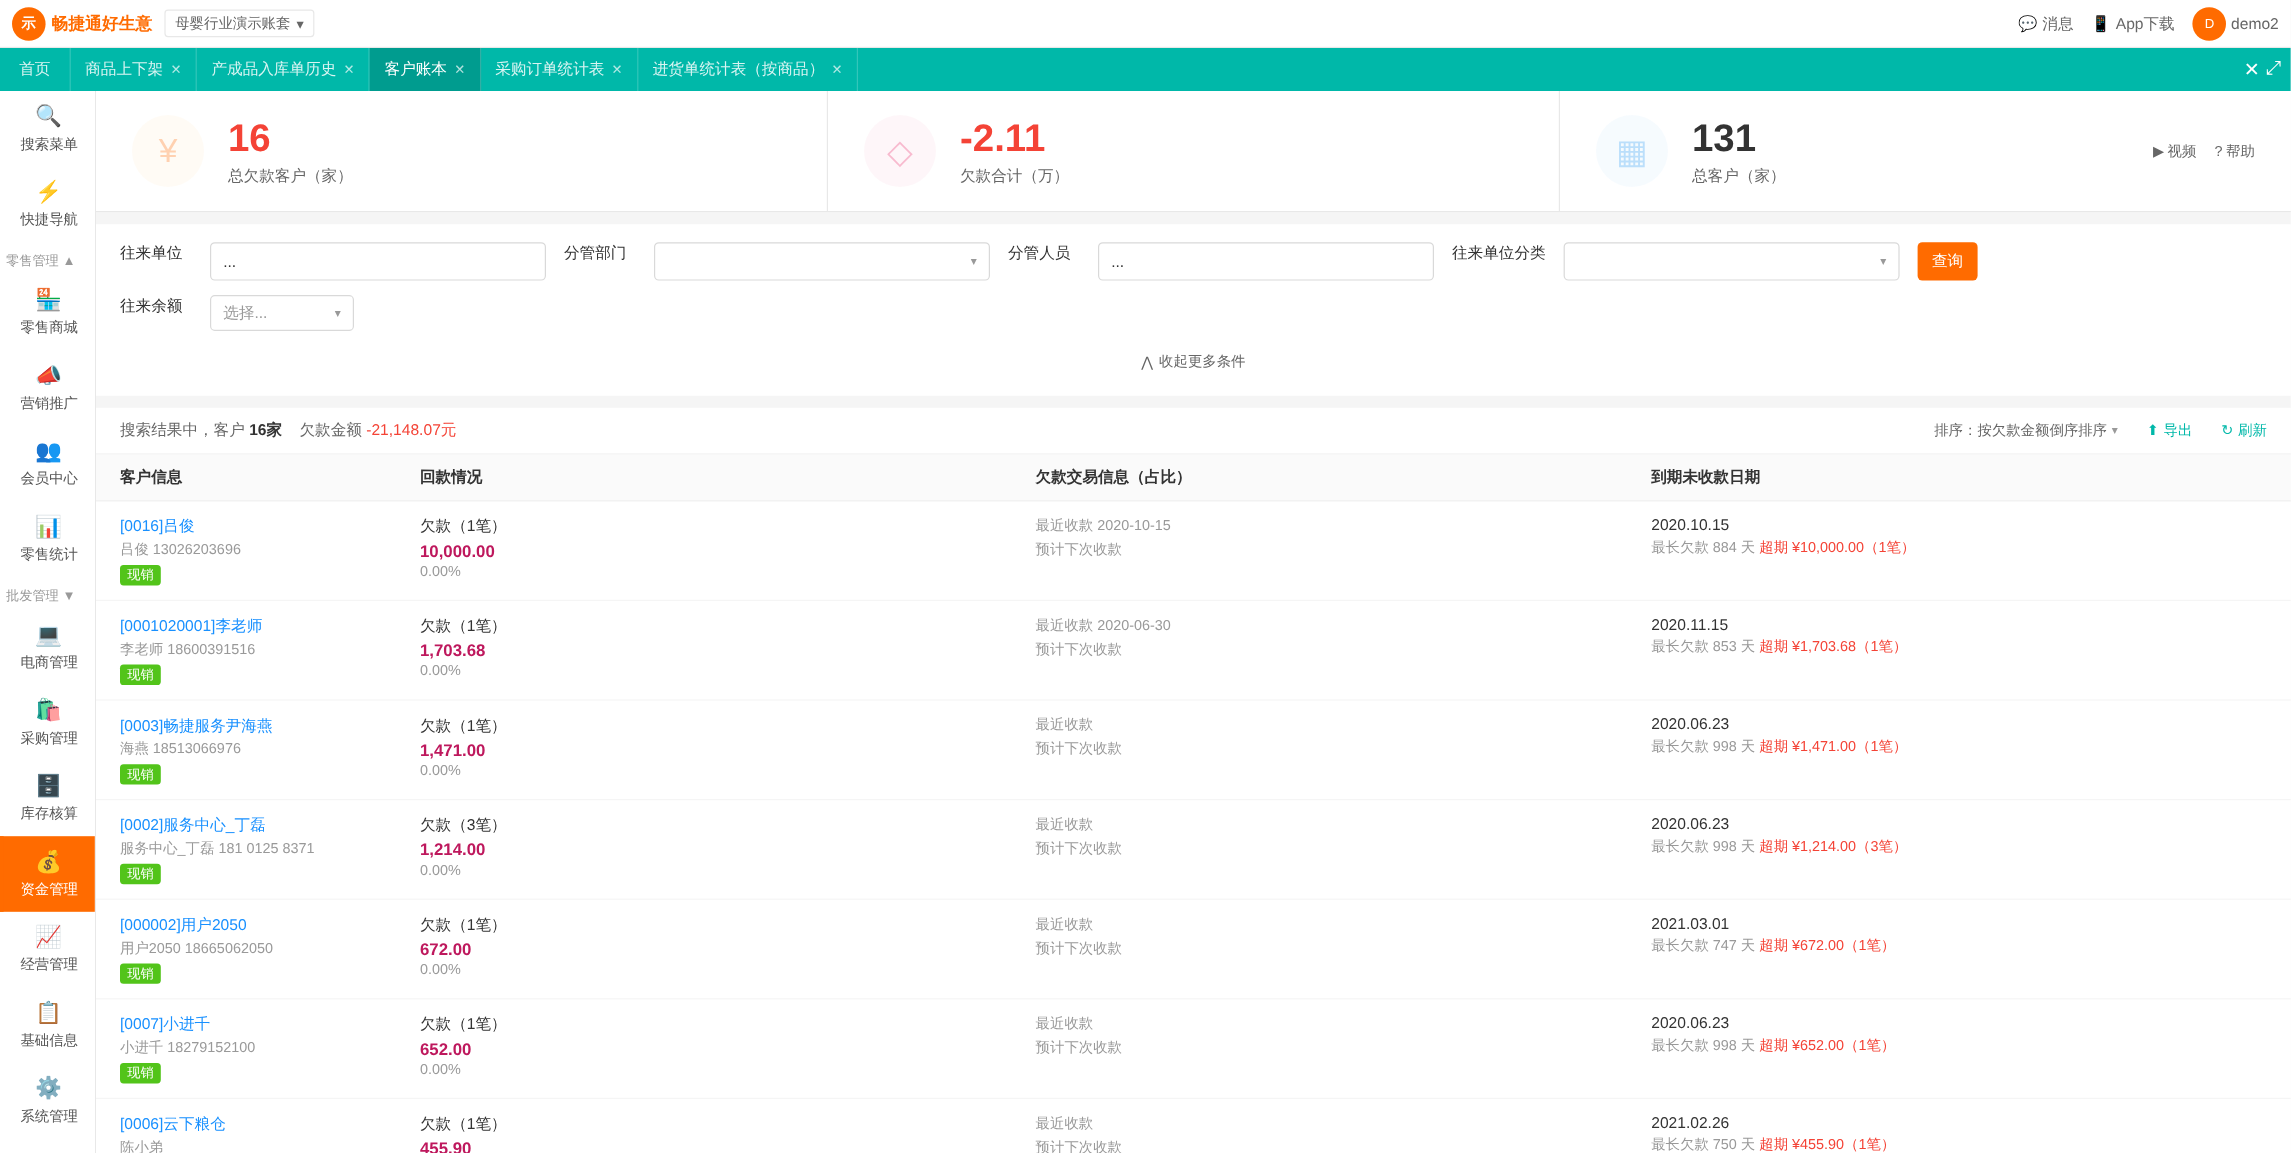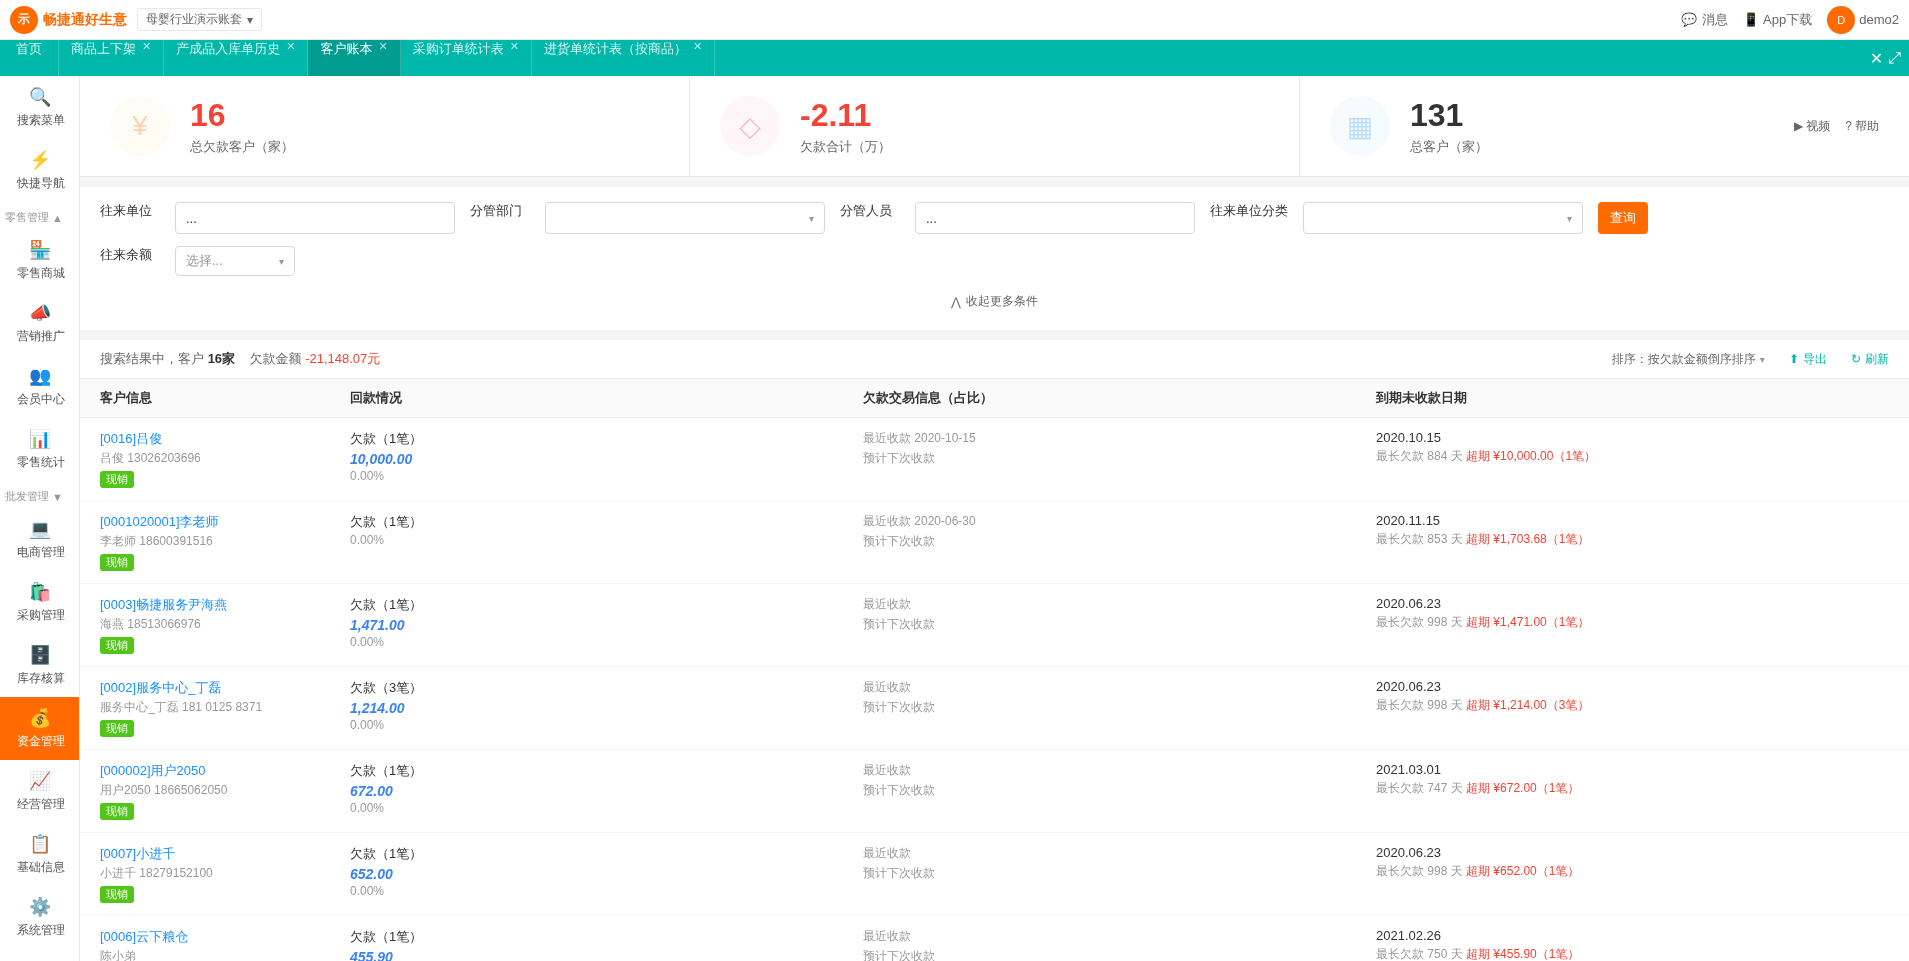--- a/index.html
+++ b/index.html
@@ -10,21 +10,21 @@
     .top-bar-left { display: flex; align-items: center; gap: 10px; }
     .logo { display: flex; align-items: center; gap: 5px; color: #ff6b00; font-weight: bold; font-size: 14px; }
     .logo-icon { width: 28px; height: 28px; background: #ff6b00; border-radius: 50%; display: flex; align-items: center; justify-content: center; color: white; font-size: 12px; }
     .store-selector { display: flex; align-items: center; gap: 5px; color: #666; font-size: 12px; cursor: pointer; padding: 2px 8px; border: 1px solid #e8e8e8; border-radius: 3px; }
     .top-bar-right { display: flex; align-items: center; gap: 15px; color: #666; font-size: 13px; }
     .top-bar-right-item { display: flex; align-items: center; gap: 4px; cursor: pointer; }
     .avatar { width: 28px; height: 28px; border-radius: 50%; background: #ff6b00; display: flex; align-items: center; justify-content: center; color: white; font-size: 11px; }
     
     
     .nav-tabs { background: #00b8a9; display: flex; align-items: center; height: 36px; overflow: hidden; }
-    .nav-tab { display: flex; padding: 0 12px; height: 36px; color: rgba(255,255,255,0.85); font-size: 13px; cursor: pointer; white-space: nowrap; gap: 6px; border-right: 1px solid rgba(255,255,255,0.2); }
+    .nav-tab { display: flex; align-items: center; padding: 0 12px; height: 36px; color: rgba(255,255,255,0.85); font-size: 13px; cursor: pointer; white-space: nowrap; gap: 6px; border-right: 1px solid rgba(255,255,255,0.2); }
     .nav-tab:first-child { padding: 0 16px; }
     .nav-tab.active { background: rgba(0,0,0,0.15); color: #fff; }
     .nav-tab .close-btn { font-size: 11px; color: rgba(255,255,255,0.7); cursor: pointer; }
     .nav-tab-actions { margin-left: auto; display: flex; gap: 5px; padding-right: 8px; }
     .nav-tab-actions span { color: white; cursor: pointer; font-size: 16px; }
     
     
     .main-layout { display: flex; height: calc(100vh - 76px); }
     
     
@@ -72,21 +72,21 @@
     .sort-select { display: flex; align-items: center; gap: 4px; cursor: pointer; }
     .action-btn { display: flex; align-items: center; gap: 4px; cursor: pointer; color: #00b8a9; }
     
     
     .table-header { display: grid; grid-template-columns: 250px 1fr 1fr 1fr; padding: 10px 20px; background: #fafafa; border-bottom: 1px solid #f0f0f0; font-weight: bold; color: #333; font-size: 13px; }
     .table-row { display: grid; grid-template-columns: 250px 1fr 1fr 1fr; padding: 12px 20px; border-bottom: 1px solid #f5f5f5; align-items: start; }
     .customer-name { color: #1890ff; cursor: pointer; font-size: 13px; }
     .customer-sub { color: #999; font-size: 12px; margin-top: 2px; }
     .customer-tag { display: inline-block; background: #52c41a; color: white; font-size: 11px; padding: 1px 6px; border-radius: 3px; margin-top: 4px; }
     .debt-count { color: #333; font-size: 13px; }
-    .debt-amount { color: #3b82f6; font-size: 14px; font-weight: bold; margin-top: 3px; font-style: italic; }
+    .debt-amount { color: #be185d; font-size: 14px; font-weight: bold; margin-top: 3px; }
     .debt-ratio { color: #999; font-size: 12px; margin-top: 2px; }
     .recovery-date { color: #999; font-size: 12px; }
     .recovery-next { color: #999; font-size: 12px; margin-top: 3px; }
     .due-date { color: #333; font-size: 13px; }
     .due-days { color: #999; font-size: 12px; margin-top: 3px; }
     .overdue-amount { color: #f44336; font-size: 12px; cursor: pointer; }
     
     .chevron { font-size: 10px; color: #999; }
   </style>
 </head>
@@ -346,20 +346,21 @@
     </div>
   </div>
           <div class="table-row">
     <div>
       <div class="customer-name">[0001020001]李老师</div>
       <div class="customer-sub">李老师 18600391516</div>
       <span class="customer-tag">现销</span>
     </div>
     <div>
       <div class="debt-count">欠款（1笔）</div>
+      <div class="debt-amount">1,703.68</div>
       <div class="debt-ratio">0.00%</div>
     </div>
     <div>
       <div class="recovery-date">最近收款    2020-06-30</div>
       <div class="recovery-next">预计下次收款</div>
     </div>
     <div>
       <div class="due-date">2020.11.15</div>
       <div class="due-days">最长欠款 853 天
         <span class="overdue-amount">超期 ¥1,703.68（1笔）</span>

